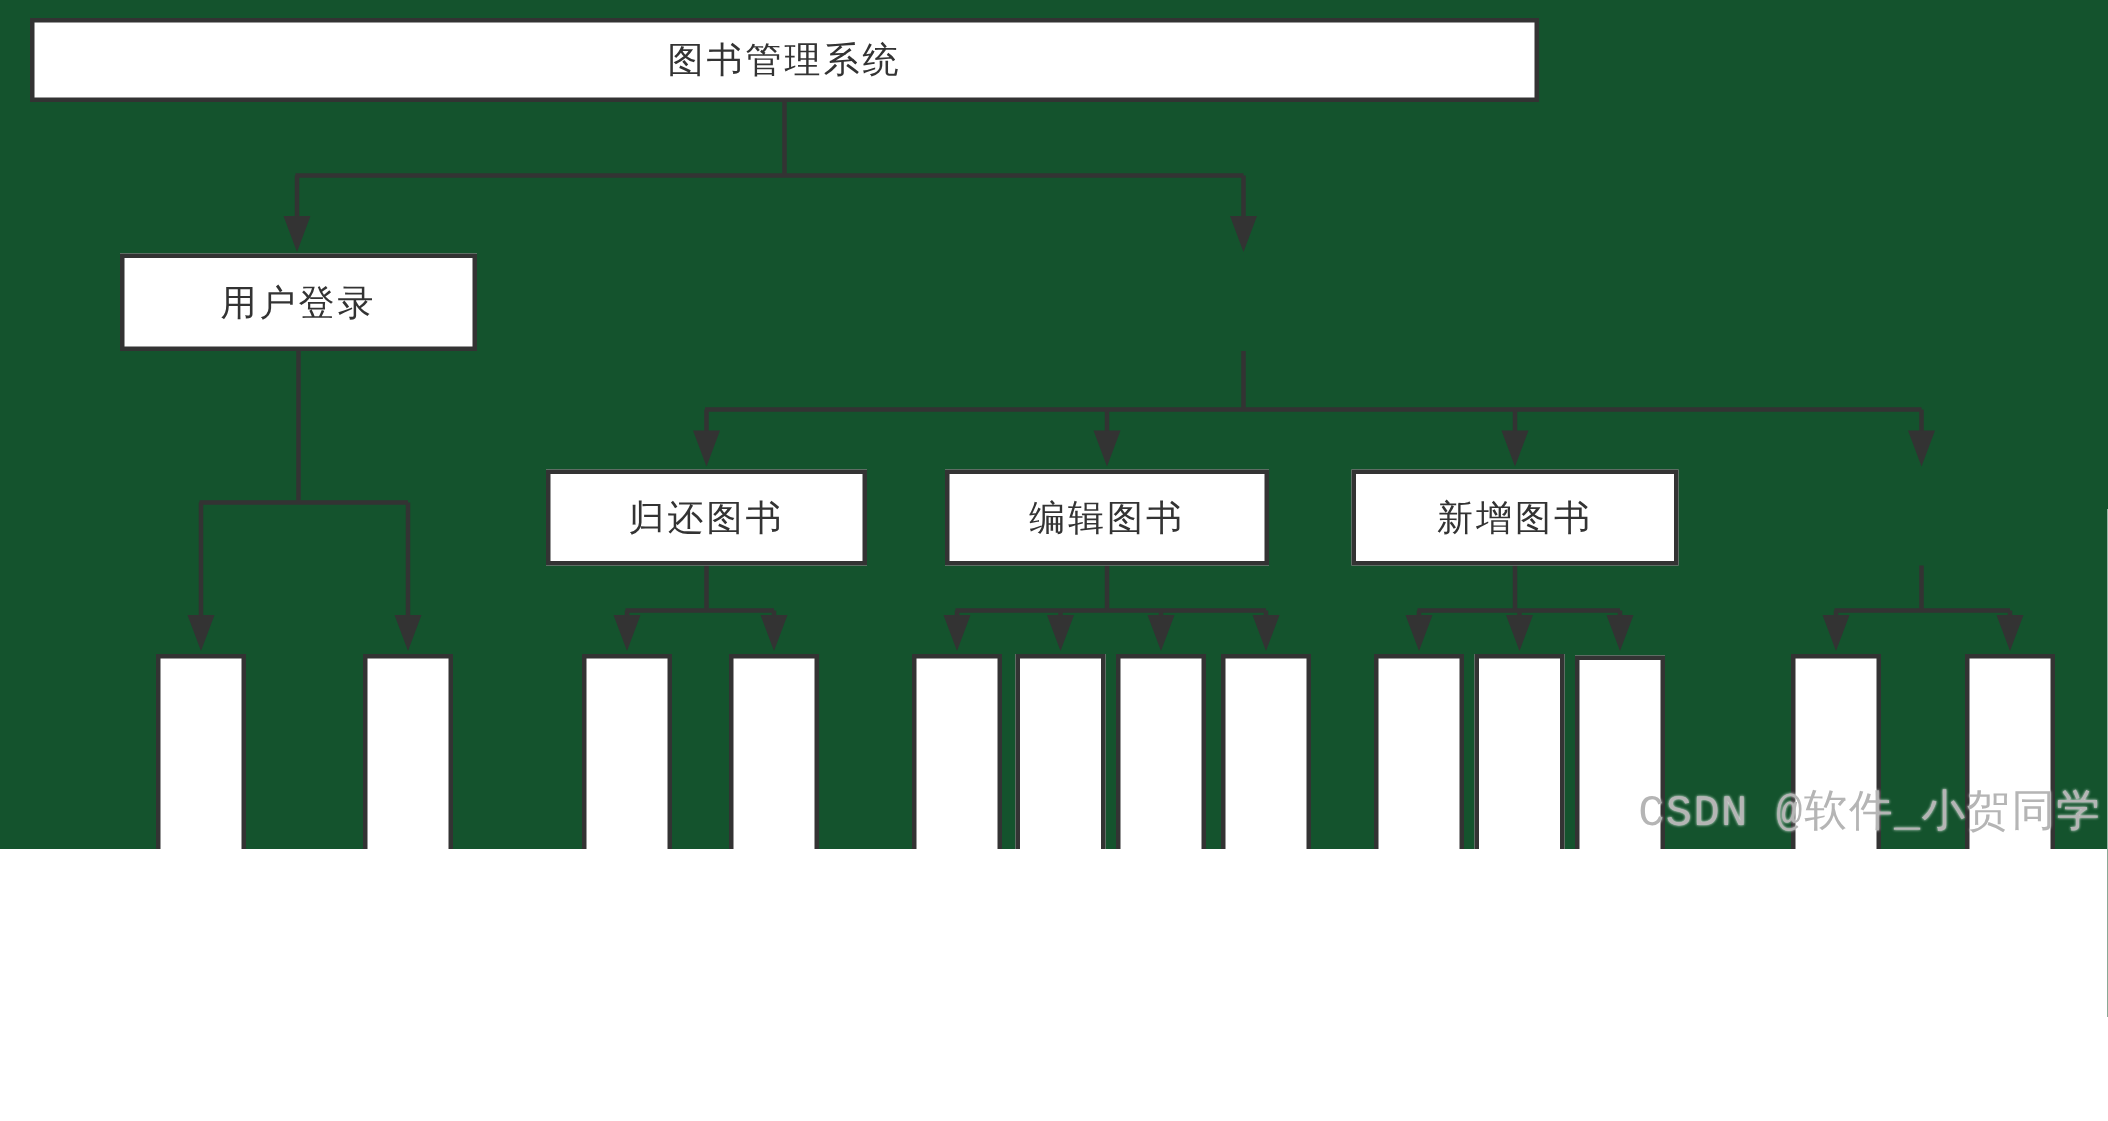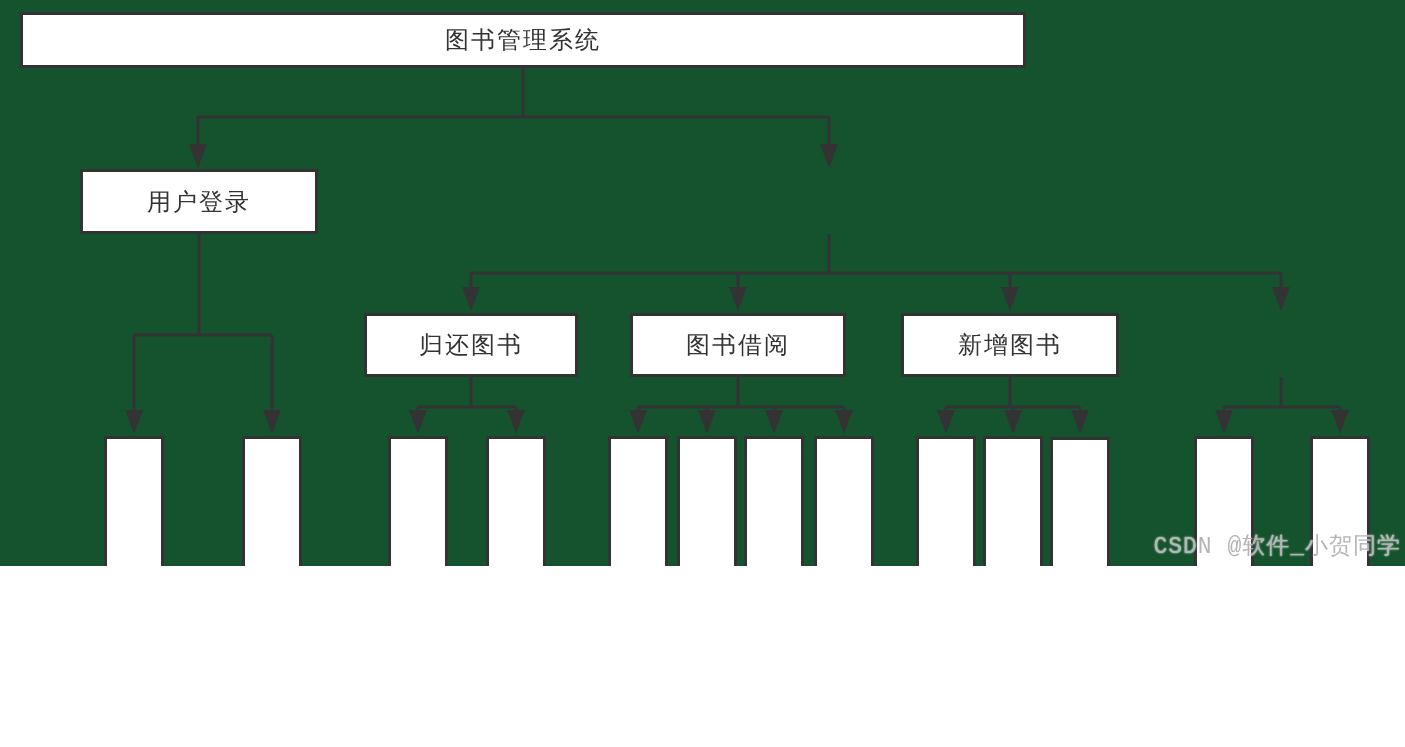--- a/index.html
+++ b/index.html
@@ -35,21 +35,21 @@
   .vbox {
     writing-mode: vertical-rl;
     font-size: 24px;
     letter-spacing: 6px;
     line-height: 1;
   }
   .watermark {
     position: absolute;
     right: 4px;
     bottom: 5px;
-    font-size: 23px;
+    font-size: 29px;
     letter-spacing: 1px;
     color: #b5b5b5;
     text-shadow: 0 0 2px #ffffff;
     white-space: nowrap;
     z-index: 5;
   }
 </style>
 </head>
 <body>
 
@@ -100,21 +100,21 @@
       <polygon points="1215,410 1233,410 1224,434"></polygon>
       <polygon points="1331,410 1349,410 1340,434"></polygon>
     </g>
   </svg>
 
   <div class="box hbox" style="left:20px; top:12px; width:1006px; height:56px;">图书管理系统</div>
 
   <div class="box hbox" style="left:80px; top:169px; width:238px; height:65px;">用户登录</div>
 
   <div class="box hbox" style="left:364px; top:313px; width:214px; height:64px;">归还图书</div>
-  <div class="box hbox" style="left:630px; top:313px; width:216px; height:64px;">图书借阅</div>
+  <div class="box hbox" style="left:630px; top:313px; width:216px; height:64px;">编辑图书</div>
   <div class="box hbox" style="left:901px; top:313px; width:218px; height:64px;">新增图书</div>
 
   <div class="box vbox" style="left:104px; top:436px; width:60px; height:299px;">用户登录</div>
   <div class="box vbox" style="left:242px; top:436px; width:60px; height:299px;">注销登录</div>
 
   <div class="box vbox" style="left:388px; top:436px; width:60px; height:299px;">查询图书</div>
   <div class="box vbox" style="left:486px; top:436px; width:60px; height:299px;">借阅图书</div>
 
   <div class="box vbox" style="left:608px; top:436px; width:60px; height:299px;">查询图书</div>
   <div class="box vbox" style="left:677px; top:436px; width:60px; height:299px;">新增图书（管理员）</div>

